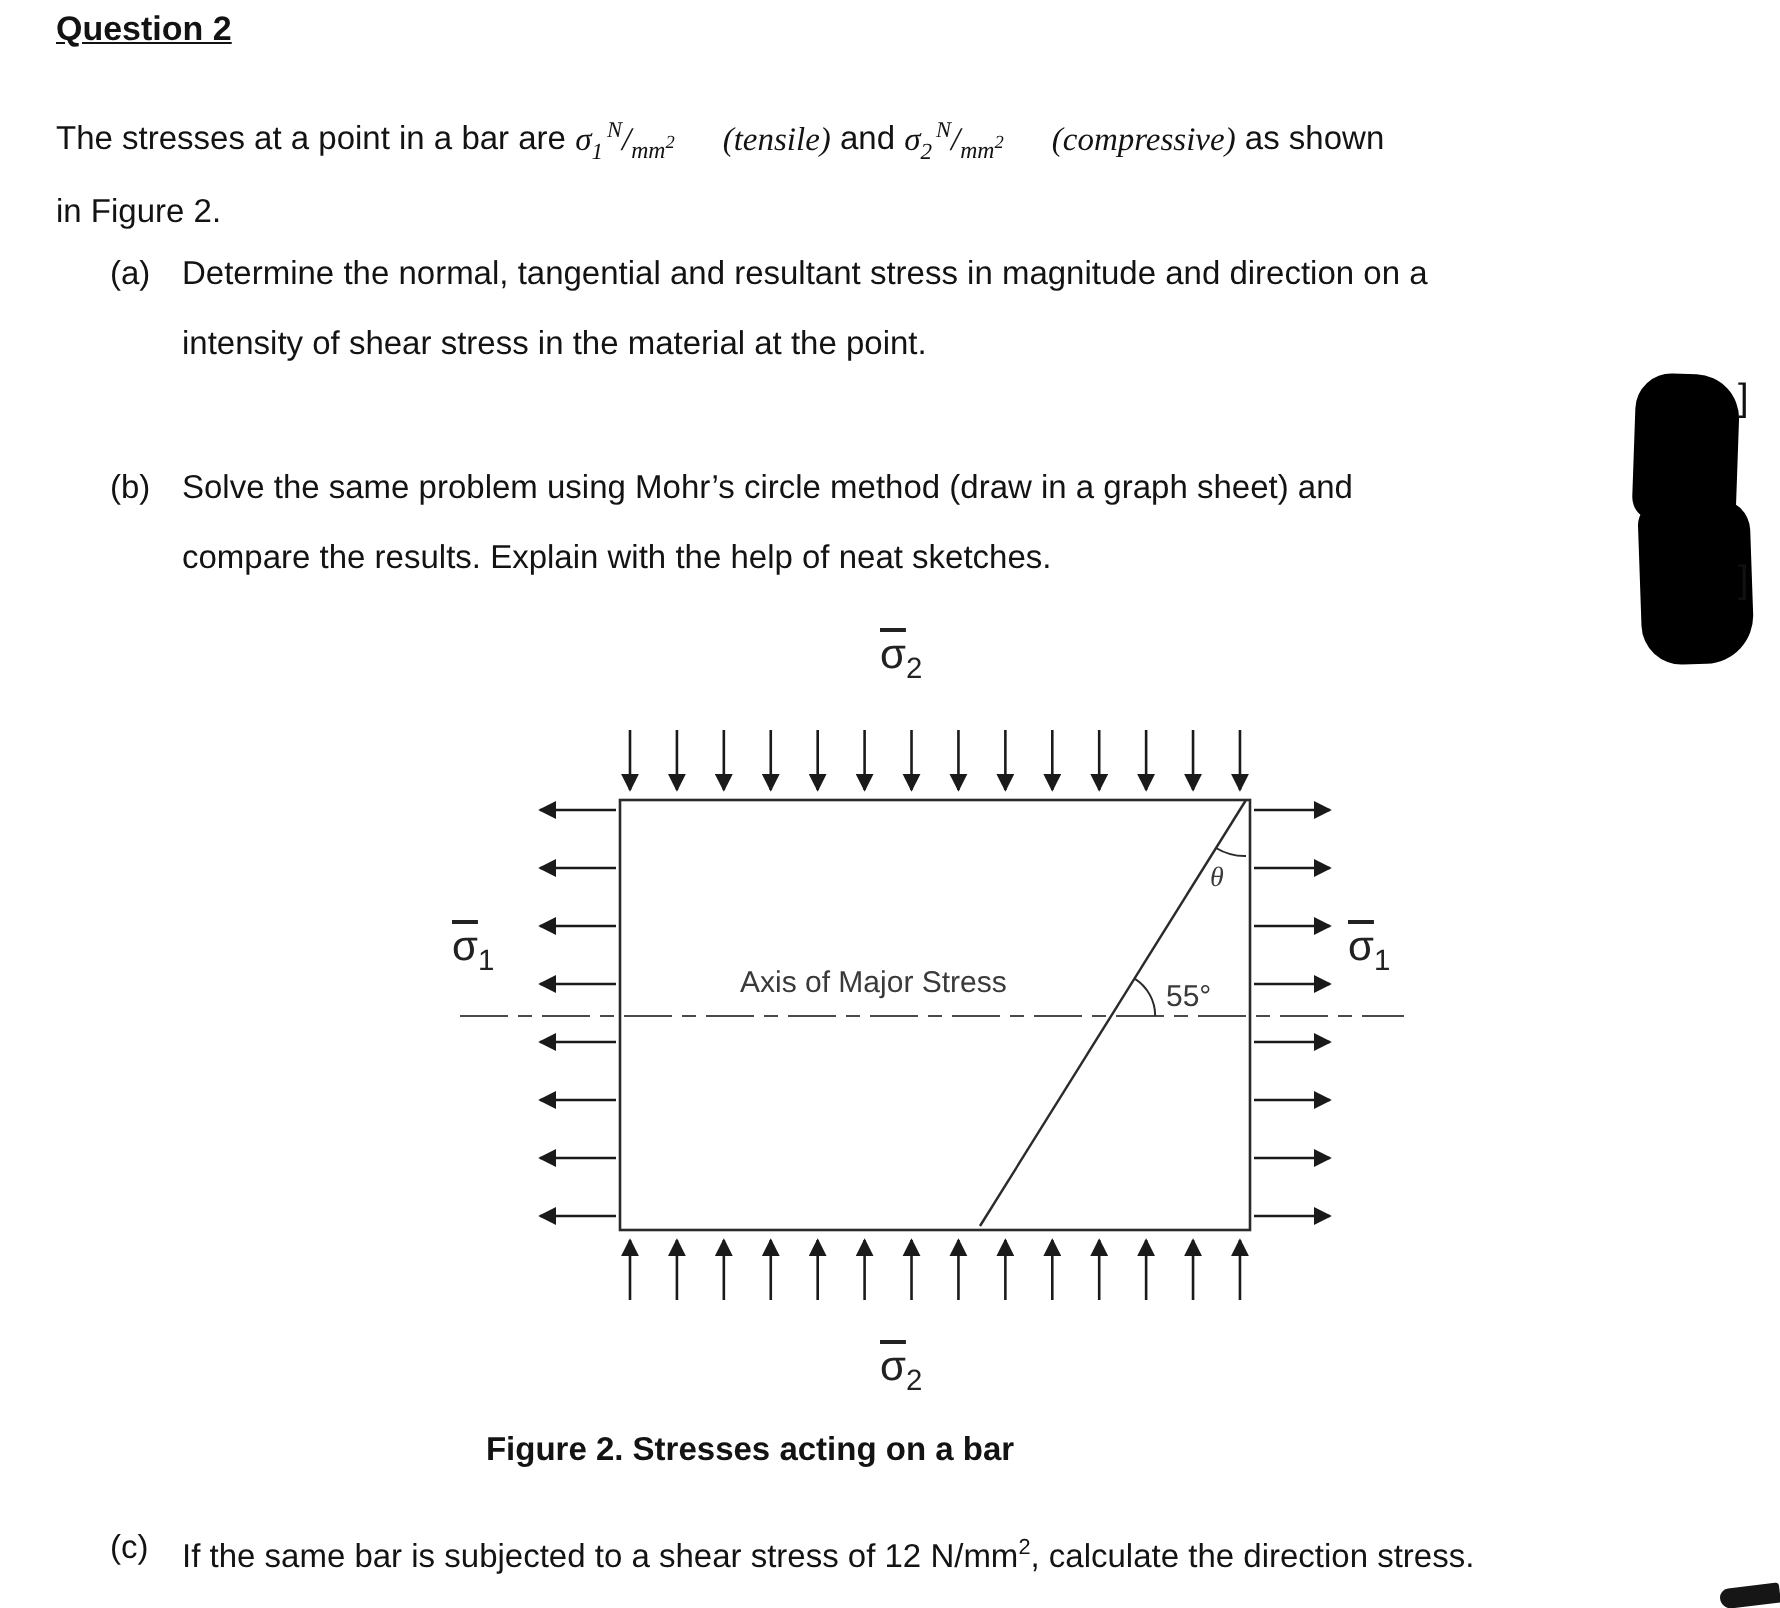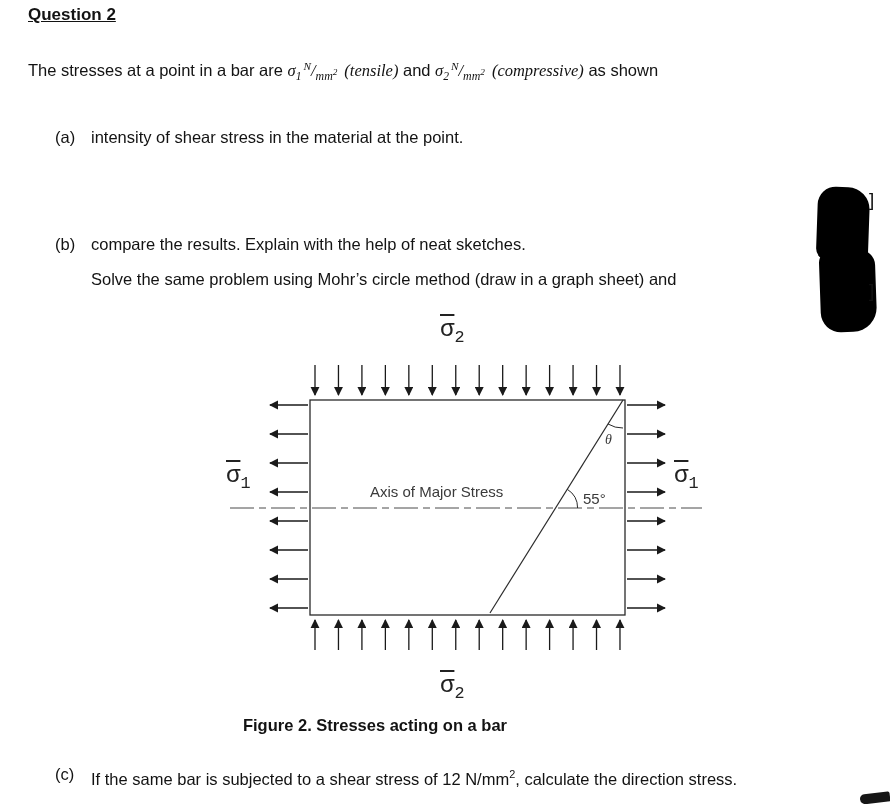--- a/index.html
+++ b/index.html
@@ -18,63 +18,65 @@
   .item { display:flex; font-size:16.5px; line-height:35px; }
   .item .label { flex:0 0 36px; }
   .item .itext { flex:1; }
 
   .math { font-family:"Liberation Serif", serif; font-style:italic; }
   .math sub { font-size:70%; }
   .unit { margin:0 2px 0 2px; }
   .unit sup { font-size:68%; vertical-align:super; }
   .unit sub { font-size:72%; vertical-align:sub; }
   .unit sub .exp { font-size:78%; vertical-align:super; }
-  .paren { margin-left:5px; }
+  .paren { margin-left:22px; }
 
   .csup { font-size:66%; vertical-align:super; }
 
   .caption { font-size:16.5px; font-weight:bold; text-align:center; }
 
   
   .bar-rect { fill:none; stroke:#2a2a2a; stroke-width:1.3; }
   .centerline { stroke:#4a4a4a; stroke-width:1; stroke-dasharray:24 5 7 5; }
   .solid { stroke:#2a2a2a; stroke-width:1.2; fill:none; }
   .thin { stroke-width:1; }
   .arrow { stroke:#1a1a1a; stroke-width:1.3; }
 
   .fig-label { position:absolute; font-size:15px; color:#3a3a3a; }
   .theta { font-family:"Liberation Serif", serif; font-style:italic; font-size:14px; }
-  .sig { position:absolute; font-family:Liberation Mono, monospace; font-size:24px; color:#222; }
+  .sig { position:absolute; font-family:Liberation Sans, sans-serif; font-size:21px; color:#222; }
   .sig .bar { text-decoration:overline; }
   .sig sub { font-size:70%; }
 
   .blob { background:#000; }
   .bracket { font-size:19px; color:#111; }
 </style>
 </head>
 <body>
 
 <div class="title abs" style="left:28px;top:5px">Question 2</div>
 
 <div class="abs body-text" style="left:28px;top:50px;width:860px">
   <span class="block"><span>The stresses at a point in a bar are </span><span class="math"><span>σ</span><sub>1</sub></span><span class="math unit"><sup>N</sup><span>/</span><sub><span>mm</span><span class="exp">2</span></sub></span><span class="math paren">(tensile)</span><span> and </span><span class="math"><span>σ</span><sub>2</sub></span><span class="math unit"><sup>N</sup><span>/</span><sub><span>mm</span><span class="exp">2</span></sub></span><span class="math paren">(compressive)</span><span> as shown</span></span>
+  <span class="block">in Figure 2.</span>
 </div>
 
 <div class="item abs" style="left:55px;top:120px;width:800px">
   <span class="label">(a)</span>
   <span class="itext">
+    <span class="block">Determine the normal, tangential and resultant stress in magnitude and direction on a</span>
     <span class="block">intensity of shear stress in the material at the point.</span>
   </span>
 </div>
 
 <div class="item abs" style="left:55px;top:227px;width:800px">
   <span class="label">(b)</span>
   <span class="itext">
+    <span class="block">Solve the same problem using Mohr’s circle method (draw in a graph sheet) and</span>
     <span class="block">compare the results. Explain with the help of neat sketches.</span>
-    <span class="block">Solve the same problem using Mohr’s circle method (draw in a graph sheet) and</span>
   </span>
 </div>
 
 <div class="abs blob" style="left:817px;top:187px;width:52px;height:74px;border-radius:18px 22px 10px 12px;transform:rotate(2deg)"></div>
 <div class="abs blob" style="left:820px;top:250px;width:56px;height:82px;border-radius:12px 16px 24px 20px;transform:rotate(-2deg)"></div>
 <span class="abs bracket" style="left:869px;top:189px">]</span>
 <span class="abs bracket" style="left:869px;top:280px">]</span>
 
 <svg class="abs" style="left:222px;top:318px" width="486" height="392" viewBox="0 0 486 392">
   <defs>

